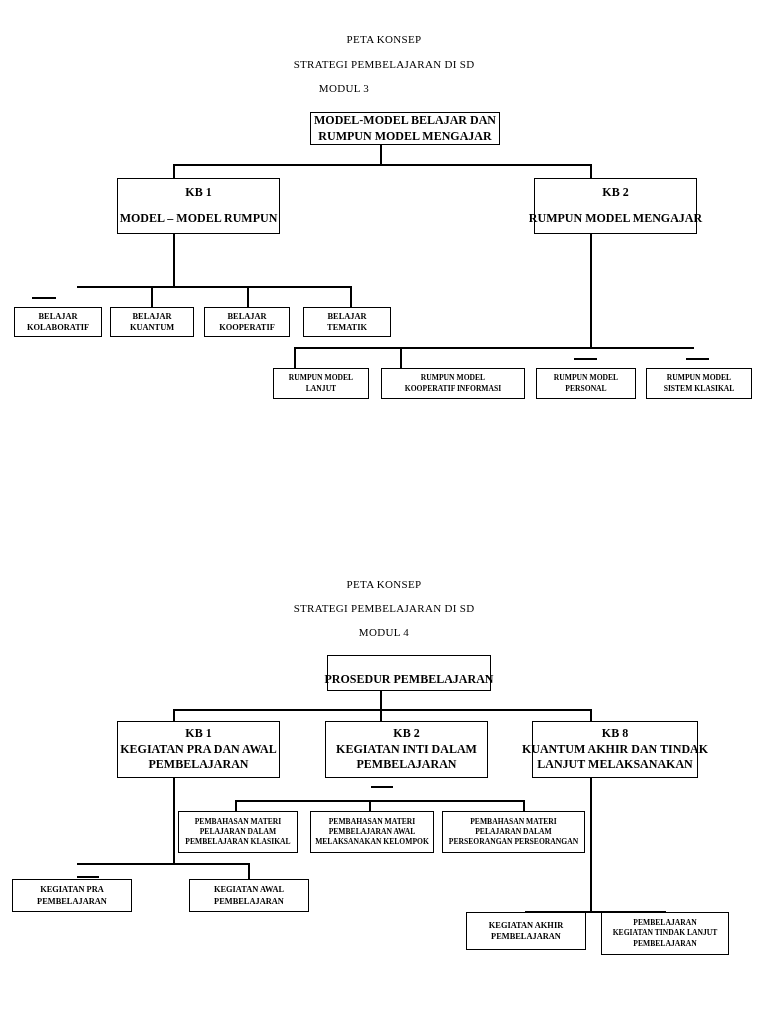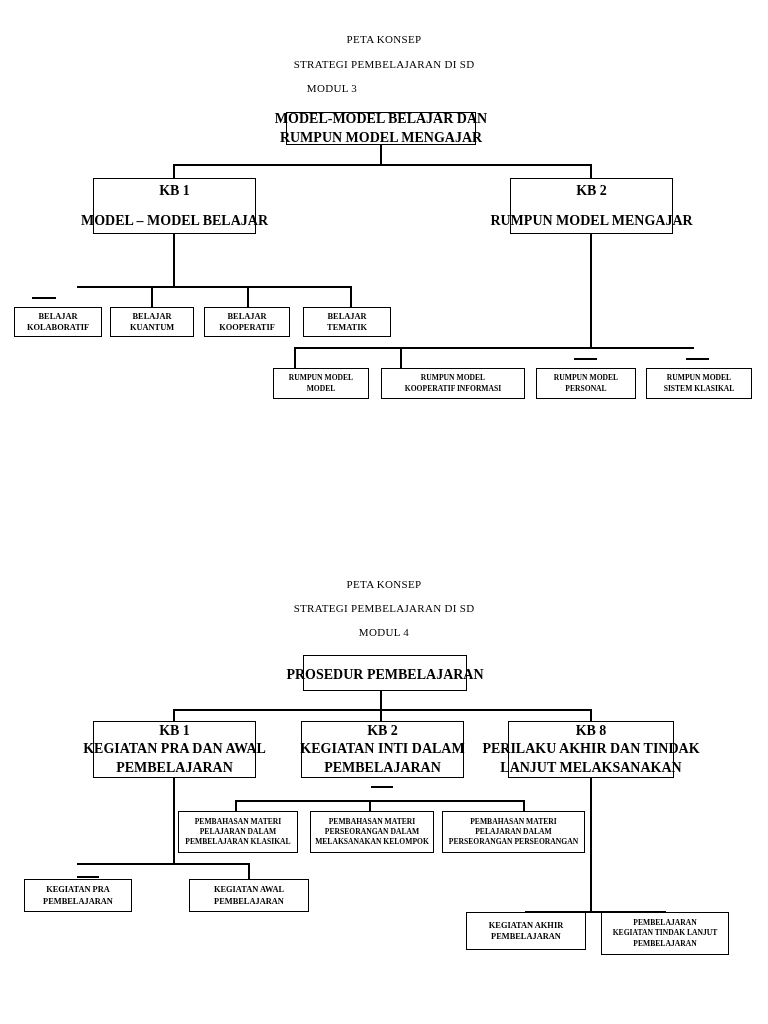--- a/index.html
+++ b/index.html
@@ -38,26 +38,26 @@
     display: flex;
     flex-direction: column;
     align-items: center;
     justify-content: center;
     text-align: center;
     font-weight: bold;
     line-height: 1.32;
     padding: 2px 3px;
   }
   .box.toptext {
-    justify-content: center;
+    justify-content: flex-end;
     padding-top: 7px;
   }
   .box .ln { display: block; white-space: nowrap; }
   .box .gap { display: block; height: 0.85em; }
-  .f10 { font-size: 14px; }
+  .f10 { font-size: 12px; margin-left: 24px; }
   .f9  { font-size: 8.4px; }
   .f8  { font-size: 7.6px; }
   
   .vline {
     position: absolute;
     width: 1.6px;
     background: #000;
   }
   .hline {
     position: absolute;
@@ -72,36 +72,36 @@
 </style>
 </head>
 <body>
 
 <div class="page">
 
   <div>
 
     <div class="heading" style="left:0; top:33px; width:768px;">PETA KONSEP</div>
     <div class="heading" style="left:0; top:58px; width:768px;">STRATEGI PEMBELAJARAN DI SD</div>
-    <div class="heading" style="left:0; top:82px; width:664px;">MODUL 3</div>
+    <div class="heading" style="left:12px; top:82px; width:664px;">MODUL 3</div>
 
     <div class="box f10" style="left:286px; top:112px; width:190px; height:33px;">
       <span class="ln">MODEL-MODEL BELAJAR DAN</span>
       <span class="ln">RUMPUN MODEL MENGAJAR</span>
     </div>
 
     <div class="vline" style="left:380px; top:145px; height:20px;"></div>
     <div class="hline" style="left:173px; top:164px; width:419px;"></div>
     <div class="vline" style="left:173px; top:164px; height:14px;"></div>
     <div class="vline" style="left:590px; top:164px; height:14px;"></div>
 
     <div class="box f10" style="left:93px; top:178px; width:163px; height:56px;">
       <span class="ln">KB 1</span>
       <span class="gap"></span>
-      <span class="ln">MODEL – MODEL BELAJAR</span>
+      <span class="ln">MODEL – MODEL RUMPUN</span>
     </div>
 
     <div class="box f10" style="left:510px; top:178px; width:163px; height:56px;">
       <span class="ln">KB 2</span>
       <span class="gap"></span>
       <span class="ln">RUMPUN MODEL MENGAJAR</span>
     </div>
 
     <div class="vline" style="left:173px; top:234px; height:53px;"></div>
     <div class="hline" style="left:77px; top:286px; width:274px;"></div>
@@ -129,21 +129,21 @@
 
     <div class="vline" style="left:590px; top:234px; height:114px;"></div>
     <div class="hline" style="left:294px; top:347px; width:400px;"></div>
     <div class="vline" style="left:294px; top:347px; height:21px;"></div>
     <div class="vline" style="left:400px; top:347px; height:21px;"></div>
     <div class="stub" style="left:574px; top:358px; width:23px;"></div>
     <div class="stub" style="left:686px; top:358px; width:23px;"></div>
 
     <div class="box f8" style="left:273px; top:368px; width:96px; height:31px;">
       <span class="ln">RUMPUN MODEL</span>
-      <span class="ln">MODEL</span>
+      <span class="ln">LANJUT</span>
     </div>
     <div class="box f8" style="left:381px; top:368px; width:144px; height:31px;">
       <span class="ln">RUMPUN MODEL</span>
       <span class="ln">KOOPERATIF INFORMASI</span>
     </div>
     <div class="box f8" style="left:536px; top:368px; width:100px; height:31px;">
       <span class="ln">RUMPUN MODEL</span>
       <span class="ln">PERSONAL</span>
     </div>
     <div class="box f8" style="left:646px; top:368px; width:106px; height:31px;">
@@ -175,52 +175,52 @@
     </div>
 
     <div class="box f10" style="left:301px; top:721px; width:163px; height:57px;">
       <span class="ln">KB 2</span>
       <span class="ln">KEGIATAN INTI DALAM</span>
       <span class="ln">PEMBELAJARAN</span>
     </div>
 
     <div class="box f10" style="left:508px; top:721px; width:166px; height:57px;">
       <span class="ln">KB 8</span>
-      <span class="ln">PERILAKU AKHIR DAN TINDAK</span>
+      <span class="ln">KUANTUM AKHIR DAN TINDAK</span>
       <span class="ln">LANJUT MELAKSANAKAN</span>
     </div>
 
     <div class="stub" style="left:371px; top:786px; width:22px;"></div>
     <div class="hline" style="left:235px; top:800px; width:290px;"></div>
     <div class="vline" style="left:235px; top:800px; height:12px;"></div>
     <div class="vline" style="left:369px; top:800px; height:12px;"></div>
     <div class="vline" style="left:523px; top:800px; height:12px;"></div>
 
     <div class="box f8" style="left:178px; top:811px; width:120px; height:42px;">
       <span class="ln">PEMBAHASAN MATERI</span>
       <span class="ln">PELAJARAN DALAM</span>
       <span class="ln">PEMBELAJARAN KLASIKAL</span>
     </div>
     <div class="box f8" style="left:310px; top:811px; width:124px; height:42px;">
       <span class="ln">PEMBAHASAN MATERI</span>
-      <span class="ln">PERSEORANGAN DALAM</span>
+      <span class="ln">PEMBELAJARAN AWAL</span>
       <span class="ln">MELAKSANAKAN KELOMPOK</span>
     </div>
     <div class="box f8" style="left:442px; top:811px; width:143px; height:42px;">
       <span class="ln">PEMBAHASAN MATERI</span>
       <span class="ln">PELAJARAN DALAM</span>
       <span class="ln">PERSEORANGAN PERSEORANGAN</span>
     </div>
 
     <div class="vline" style="left:173px; top:778px; height:86px;"></div>
     <div class="hline" style="left:77px; top:863px; width:172px;"></div>
     <div class="stub" style="left:77px; top:876px; width:22px;"></div>
     <div class="vline" style="left:248px; top:863px; height:16px;"></div>
 
-    <div class="box f9" style="left:24px; top:879px; width:108px; height:33px;">
+    <div class="box f9" style="left:12px; top:879px; width:120px; height:33px;">
       <span class="ln">KEGIATAN PRA</span>
       <span class="ln">PEMBELAJARAN</span>
     </div>
     <div class="box f9" style="left:189px; top:879px; width:120px; height:33px;">
       <span class="ln">KEGIATAN AWAL</span>
       <span class="ln">PEMBELAJARAN</span>
     </div>
 
     <div class="vline" style="left:590px; top:778px; height:134px;"></div>
     <div class="hline" style="left:525px; top:911px; width:140px;"></div>

